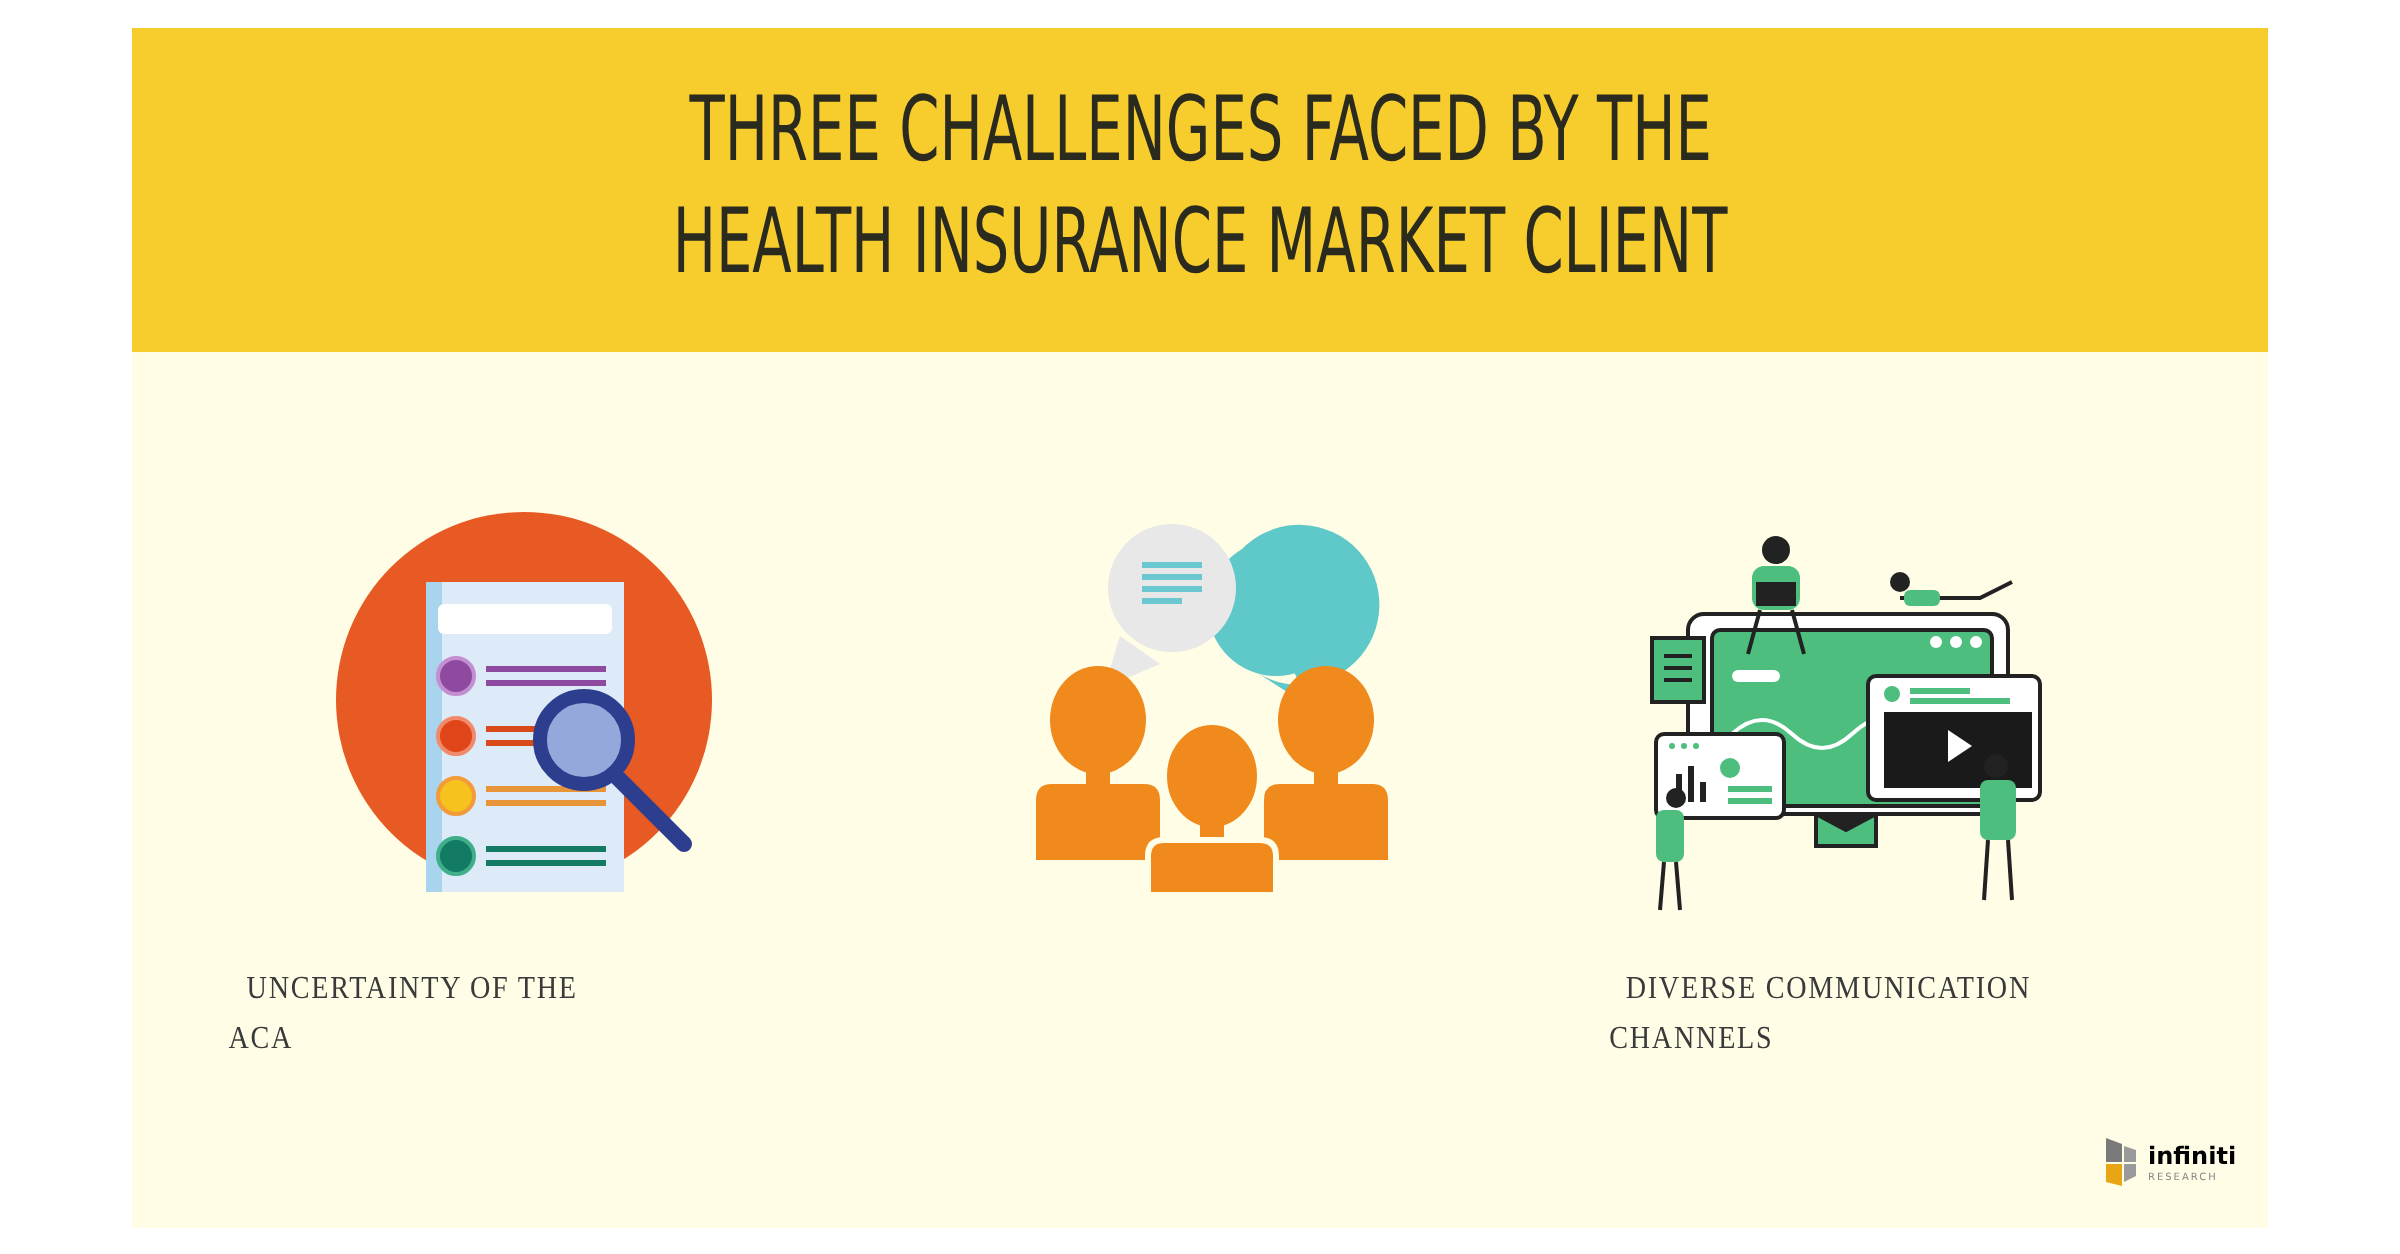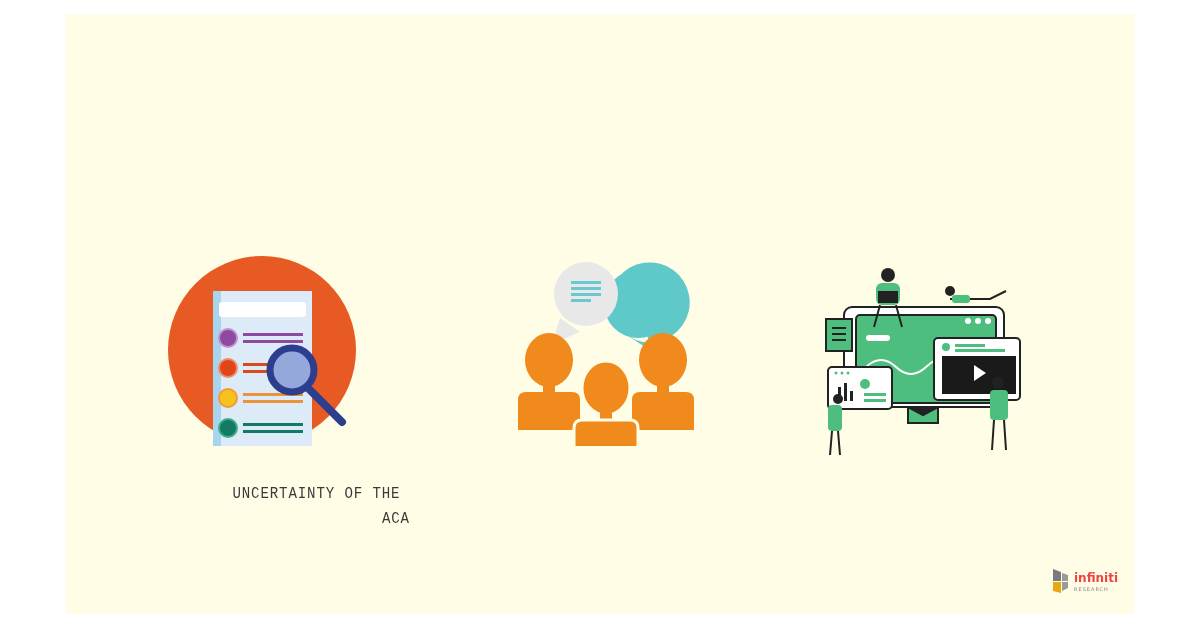--- a/index.html
+++ b/index.html
@@ -5,34 +5,38 @@
     * { margin: 0; padding: 0; box-sizing: border-box; }
     html, body { width: 1200px; height: 627px; background: #ffffff; overflow: hidden; }
     body { position: relative; font-family: "Liberation Sans", sans-serif; }
     .card { position: absolute; left: 66px; top: 14px; width: 1068px; height: 600px; background: #FFFDE6; }
     .header { position: absolute; left: 0; top: 0; width: 1068px; height: 162px; background: #F7CD2E; }
     .title-line { position: absolute; left: 0; width: 1068px; text-align: center; color: #2a2a1e;
       font-family: "DejaVu Sans", sans-serif; font-size: 45px; line-height: 50px; white-space: nowrap; }
     .title-line span { display: inline-block; transform: scaleX(0.64); transform-origin: center; }
     .t1 { top: 26px; }
     .t2 { top: 82px; }
-    .item-label { position: absolute; width: 300px; text-align: right; color: #3a3a3a;
-      font-family: Liberation Mono, monospace; font-size: 16px; line-height: 25px; letter-spacing: 1px; }
+    .item-label { position: absolute; width: 300px; text-align: left; color: #3a3a3a;
+      font-family: Liberation Serif, serif; font-size: 16px; line-height: 25px; letter-spacing: 1px; }
     .item-label span { display: inline-block; transform: scaleX(0.88); transform-origin: center; }
     .icon { position: absolute; }
     .logo { position: absolute; left: 986px; top: 554px; width: 70px; height: 26px; }
     .logo-top { position: absolute; left: 22px; top: 3px; font-family: "DejaVu Sans", sans-serif;
-      font-weight: bold; font-size: 12px; color: #ef4444; letter-spacing: 0; }
+      font-weight: bold; font-size: 12px; color: #000000; letter-spacing: 0; }
     .logo-bot { position: absolute; left: 22px; top: 18px; font-family: "DejaVu Sans", sans-serif;
       font-size: 5px; color: #888; letter-spacing: 1px; }
   </style>
 </head>
 <body>
 
 <div class="card">
+  <div class="header">
+    <div class="title-line t1"><span>THREE CHALLENGES FACED BY THE</span></div>
+    <div class="title-line t2"><span>HEALTH INSURANCE MARKET CLIENT</span></div>
+  </div>
 
   <svg class="icon" style="left:100px;top:240px" width="192" height="192" viewBox="0 0 192 192">
     <circle cx="96" cy="96" r="94" fill="#E85A24"></circle>
     <rect x="47" y="37" width="99" height="160" fill="#DCEBF7"></rect>
     <rect x="47" y="37" width="8" height="160" fill="#A8D4EE"></rect>
     <rect x="53" y="48" width="87" height="15" rx="3" fill="#ffffff"></rect>
     <circle cx="62" cy="84" r="9" fill="#8E4A9E" stroke="#C48FD0" stroke-width="2"></circle>
     <rect x="77" y="79" width="60" height="3" fill="#8E4A9E"></rect>
       <rect x="77" y="86" width="60" height="3" fill="#8E4A9E"></rect>
     <circle cx="62" cy="114" r="9" fill="#E0461A" stroke="#F08A6A" stroke-width="2"></circle>
@@ -109,20 +113,24 @@
     <circle cx="140" cy="32" r="5" fill="#222"></circle>
     <path d="M140 40 h40 l16 -8" stroke="#222" stroke-width="2" fill="none"></path>
     <rect x="142" y="36" width="18" height="8" rx="3" fill="#4DBE7E"></rect>
     <circle cx="28" cy="140" r="5" fill="#222"></circle>
     <rect x="18" y="146" width="14" height="26" rx="4" fill="#4DBE7E"></rect>
     <path d="M22 172 l-2 24 M28 172 l2 24" stroke="#222" stroke-width="2"></path>
     <circle cx="188" cy="124" r="6" fill="#222"></circle>
     <rect x="180" y="131" width="18" height="30" rx="4" fill="#4DBE7E"></rect>
     <path d="M184 161 l-2 30 M194 161 l2 30" stroke="#222" stroke-width="2"></path>
   </svg>
+  <div class="item-label" style="left:733px;top:468px">
+    <span>DIVERSE COMMUNICATION</span><br>
+    <span>CHANNELS</span>
+  </div>
 
   <div class="logo">
     <svg width="18" height="26" viewBox="0 0 18 26" style="position:absolute;left:0;top:0">
       <path d="M1 1 l8 3 v9 h-8 z" fill="#7a7a7a"></path>
       <path d="M10 5 l6 2 v6 h-6 z" fill="#9a9a9a"></path>
       <path d="M1 14 h8 v11 l-8 -2 z" fill="#E8A614"></path>
       <path d="M10 14 h6 v6 l-6 3 z" fill="#9a9a9a"></path>
     </svg>
     <div class="logo-top">infiniti</div>
     <div class="logo-bot">RESEARCH</div>

